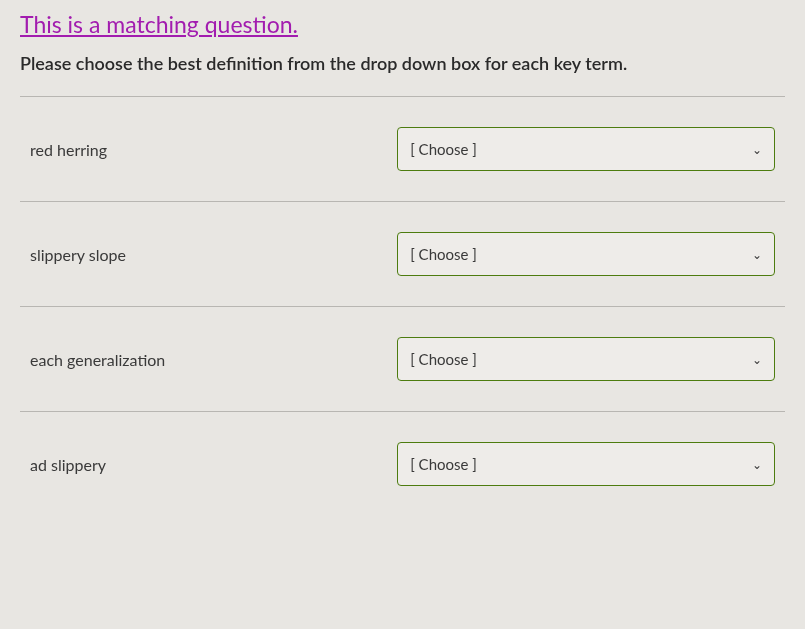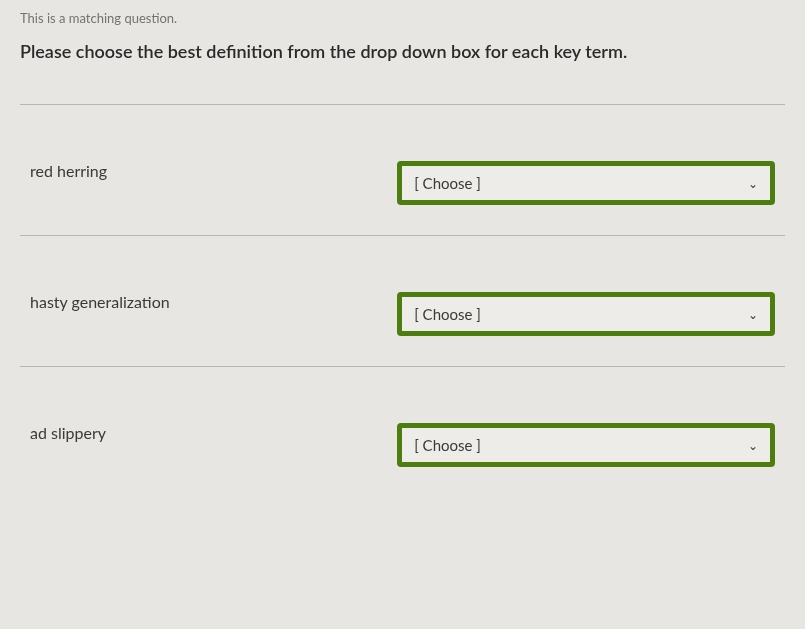--- a/index.html
+++ b/index.html
@@ -10,30 +10,31 @@
     body {
       font-family: "Lato", "Helvetica Neue", Arial, sans-serif;
       background: #e8e6e2;
       width: 805px;
       height: 629px;
       color: #2d2d2d;
       padding: 10px 20px 0 20px;
       overflow: hidden;
     }
     .question-intro {
-      font-size: 13px;
-      color: #737373;
+      font-size: 23px;
+      color: #a21caf;
       margin-bottom: 14px;
       font-weight: 400;
+      text-decoration: underline;
     }
     .question-instruction {
       font-size: 18px;
       color: #2a2a2a;
       font-weight: 600;
-      margin-bottom: 42px;
+      margin-bottom: 22px;
     }
     .matching-table {
       width: 100%;
       border-collapse: collapse;
     }
     .matching-row {
       border-top: 1px solid #b8b6b2;
     }
     .matching-row td {
       padding: 30px 10px;
@@ -44,31 +45,30 @@
       font-size: 16px;
       color: #3a3a3a;
       font-weight: 400;
     }
     .select-cell {
       width: 52%;
     }
     .dropdown {
       width: 100%;
       height: 44px;
-      border: 5px solid #4d7c0f;
+      border: 1px solid #4d7c0f;
       border-radius: 4px;
       background: rgba(255,255,255,0.25);
       display: flex;
       align-items: center;
       justify-content: space-between;
       padding: 0 12px;
       cursor: pointer;
       font-size: 15px;
       color: #3a3a3a;
-      margin-top: 26px;
     }
     .dropdown-text {
       flex: 1;
     }
     .chevron {
       font-size: 12px;
       color: #3a3a3a;
       margin-left: 8px;
     }
   </style>
@@ -83,21 +83,30 @@
     <tr class="matching-row">
       <td class="term-cell">red herring</td>
       <td class="select-cell">
         <div class="dropdown">
           <span class="dropdown-text">[ Choose ]</span>
           <span class="chevron">⌄</span>
         </div>
       </td>
     </tr>
     <tr class="matching-row">
-      <td class="term-cell">hasty generalization</td>
+      <td class="term-cell">slippery slope</td>
+      <td class="select-cell">
+        <div class="dropdown">
+          <span class="dropdown-text">[ Choose ]</span>
+          <span class="chevron">⌄</span>
+        </div>
+      </td>
+    </tr>
+    <tr class="matching-row">
+      <td class="term-cell">each generalization</td>
       <td class="select-cell">
         <div class="dropdown">
           <span class="dropdown-text">[ Choose ]</span>
           <span class="chevron">⌄</span>
         </div>
       </td>
     </tr>
     <tr class="matching-row">
       <td class="term-cell">ad slippery</td>
       <td class="select-cell">

